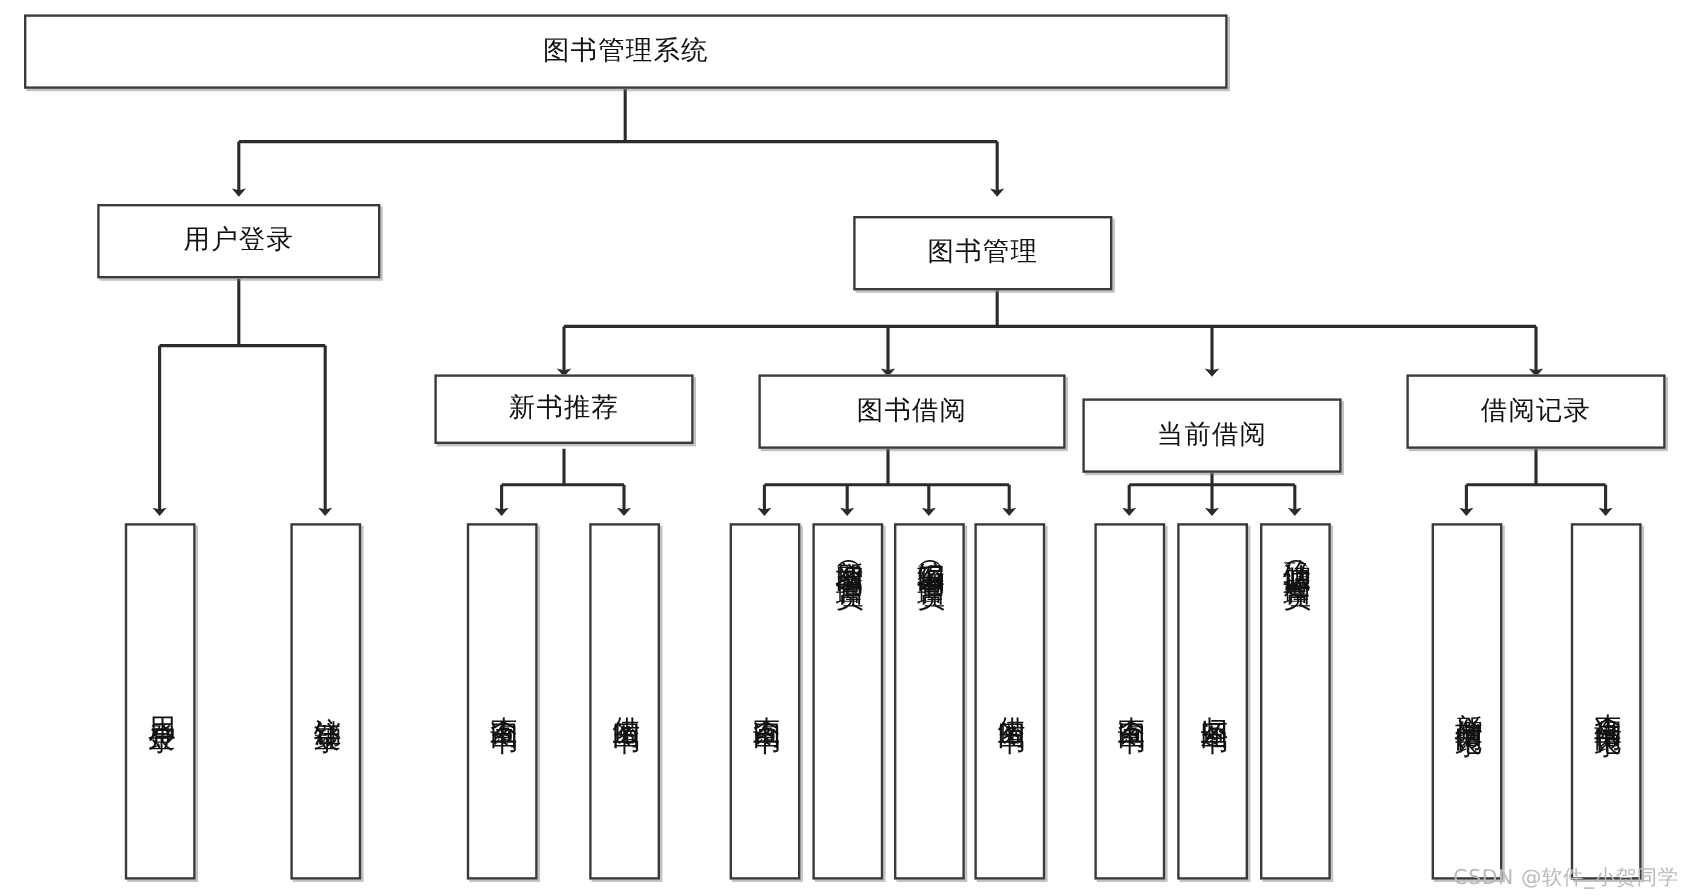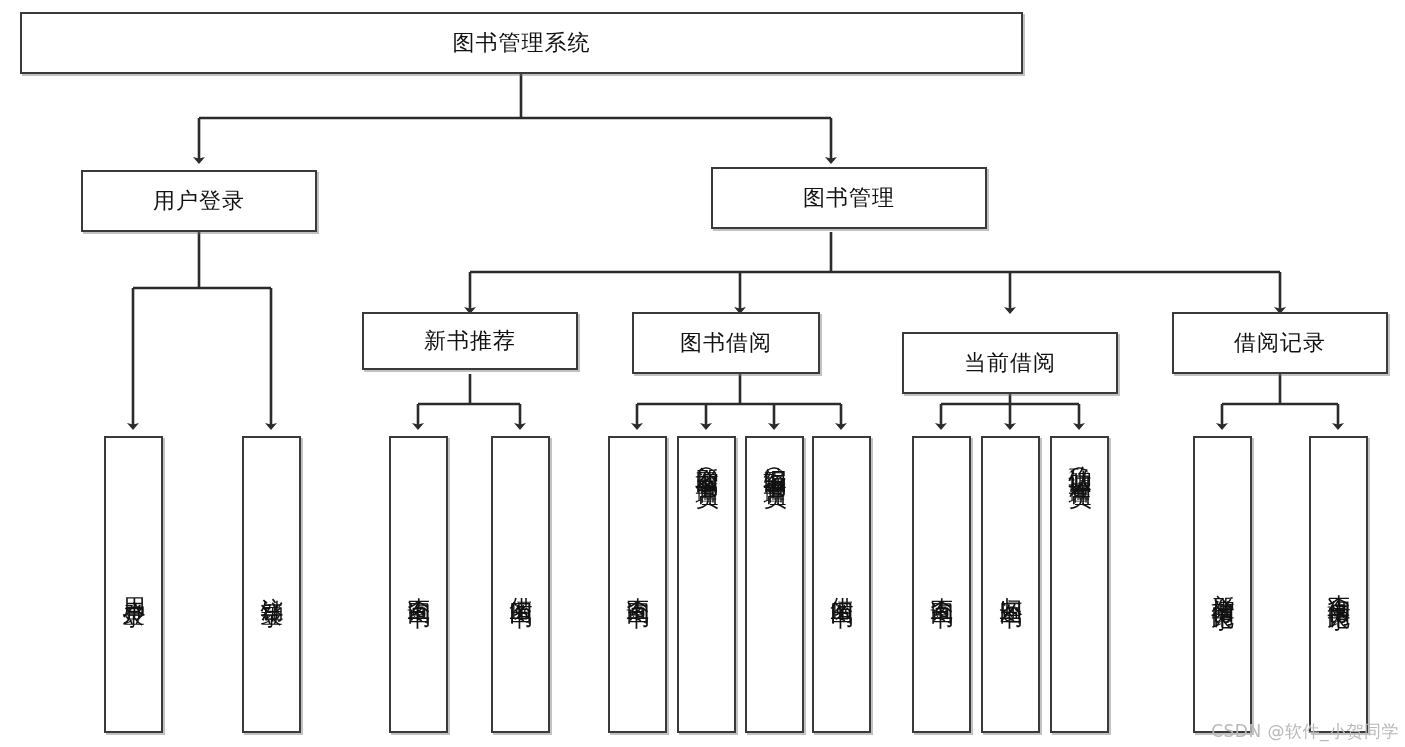--- a/index.html
+++ b/index.html
@@ -129,29 +129,29 @@
   </svg>
 
   <div class="node" style="left:20px; top:12px; width:1003px; height:62px;">
     <span class="lbl">图书管理系统</span>
   </div>
 
   <div class="node" style="left:81px; top:170px; width:236px; height:62px;">
     <span class="lbl">用户登录</span>
   </div>
 
-  <div class="node" style="left:711px; top:167px; width:276px; height:62px;">
+  <div class="node" style="left:711px; top:180px; width:216px; height:62px;">
     <span class="lbl">图书管理</span>
   </div>
 
   <div class="node" style="left:362px; top:312px; width:216px; height:58px;">
     <span class="lbl">新书推荐</span>
   </div>
 
-  <div class="node" style="left:632px; top:312px; width:188px; height:62px;">
+  <div class="node" style="left:632px; top:312px; width:256px; height:62px;">
     <span class="lbl">图书借阅</span>
   </div>
 
   <div class="node" style="left:902px; top:312px; width:216px; height:62px;margin-top:20px;">
     <span class="lbl">当前借阅</span>
   </div>
 
   <div class="node" style="left:1172px; top:312px; width:216px; height:62px;">
     <span class="lbl">借阅记录</span>
   </div>

